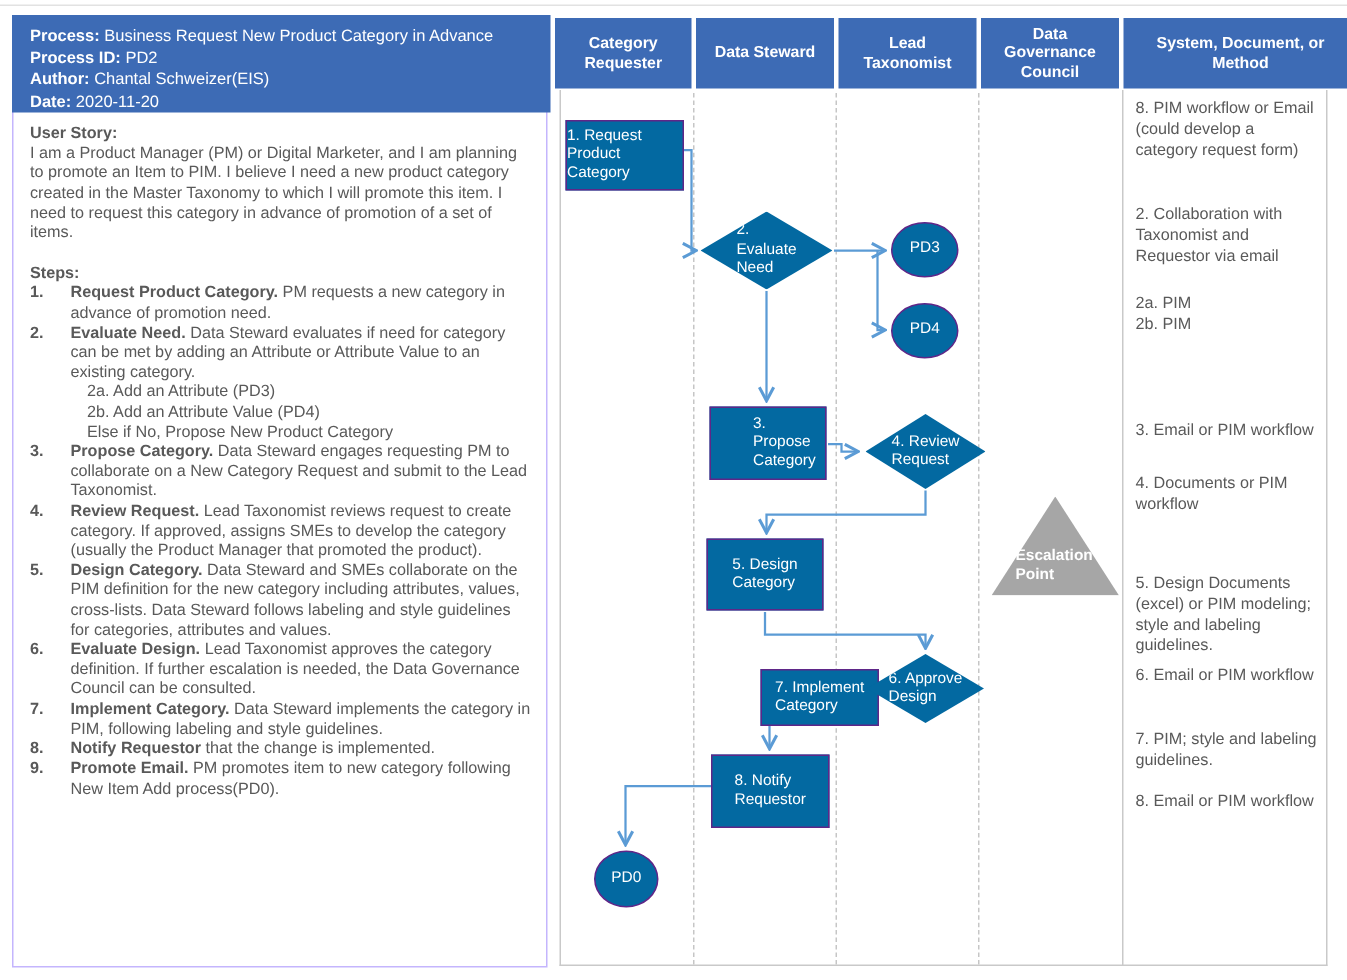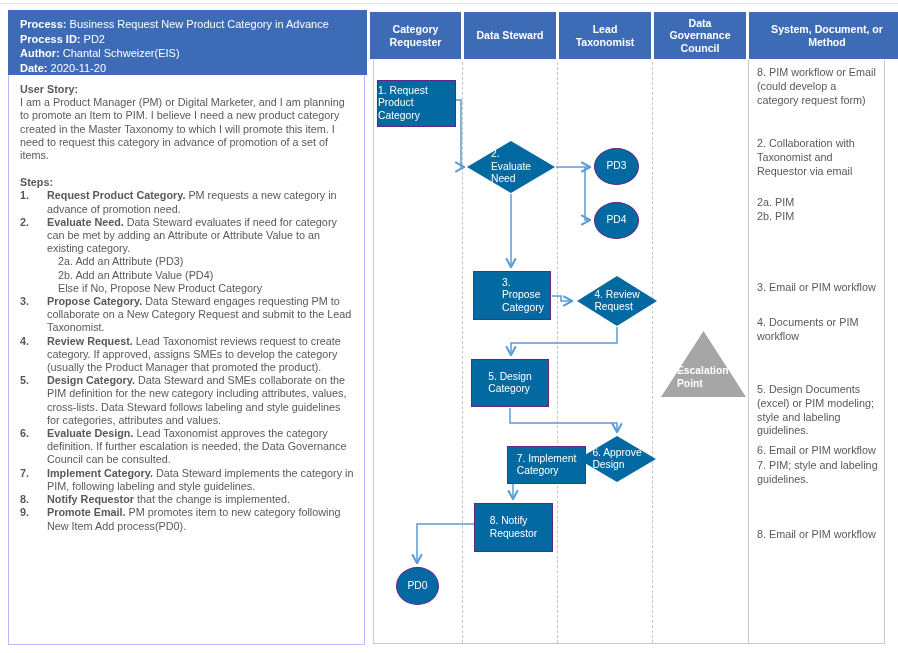--- a/index.html
+++ b/index.html
@@ -53,21 +53,21 @@
   .n-step8 { left:474px; top:503px; width:79px; height:49px; }
   .n-pd0   { left:396px; top:567px; width:43px; height:38px; }
 
   .triangle { position:absolute; left:661px; top:331px; width:85px; height:66px; background:#a6a6a6; clip-path:polygon(50% 0,100% 100%,0 100%); }
   .triangle-label { position:absolute; left:677px; top:364px; color:#fff; font-size:10.3px; font-weight:600; line-height:13px; white-space:pre-line; text-align:left; }
 
   
   .sys-note { position:absolute; left:757px; width:121px; color:#595959; font-size:10.8px; line-height:13.8px; }
   .sn-1 { top:66px; } .sn-2 { top:137px; } .sn-2ab { top:196px; }
   .sn-3 { top:281px; } .sn-4 { top:316px; } .sn-5 { top:361px;margin-top:22px; }
-  .sn-6 { top:444px; } .sn-7 { top:459px; } .sn-8 { top:528px; }
+  .sn-6 { top:444px; } .sn-7 { top:487px; } .sn-8 { top:528px; }
 
   svg.arrows { position:absolute; left:0; top:0; pointer-events:none; }
 </style>
 </head>
 <body>
 
 <div class="page">
   <div class="top-hairline"></div>
 
   <div class="left-panel">

